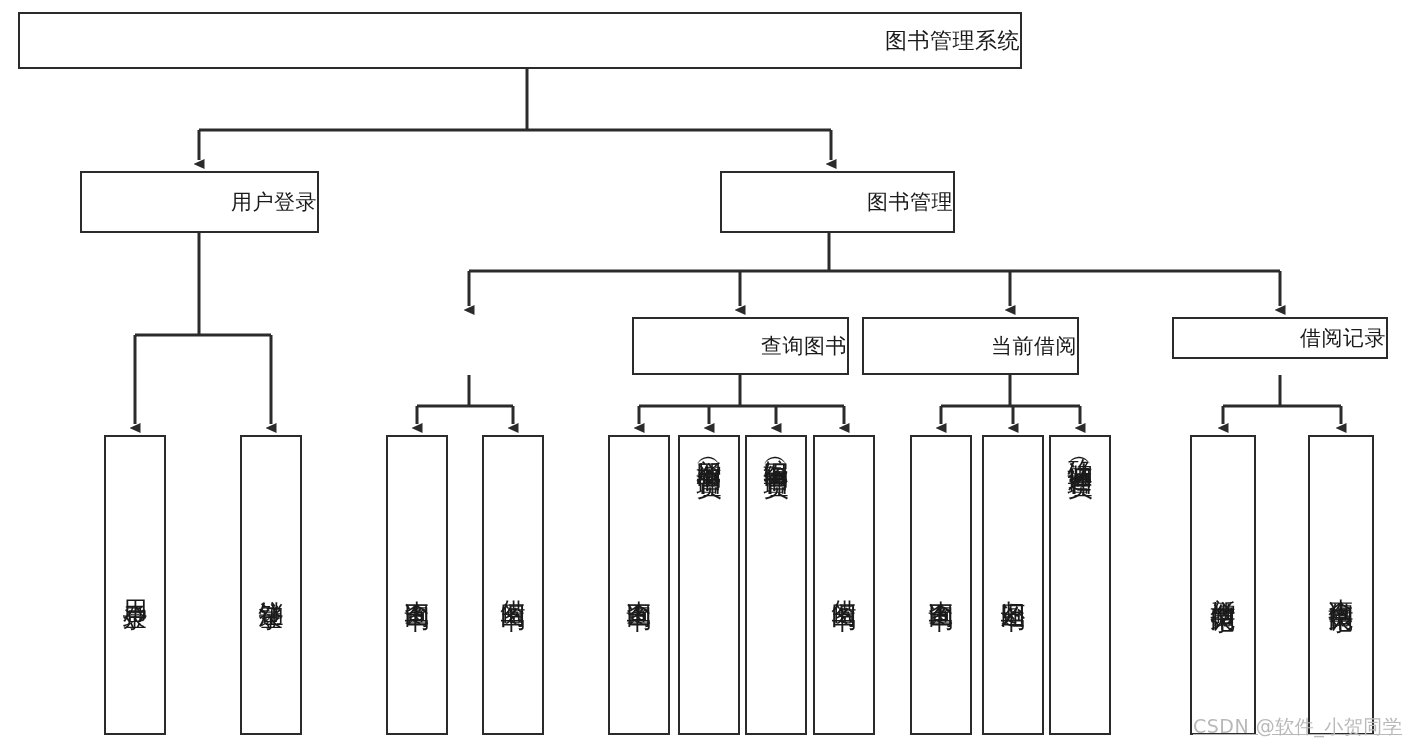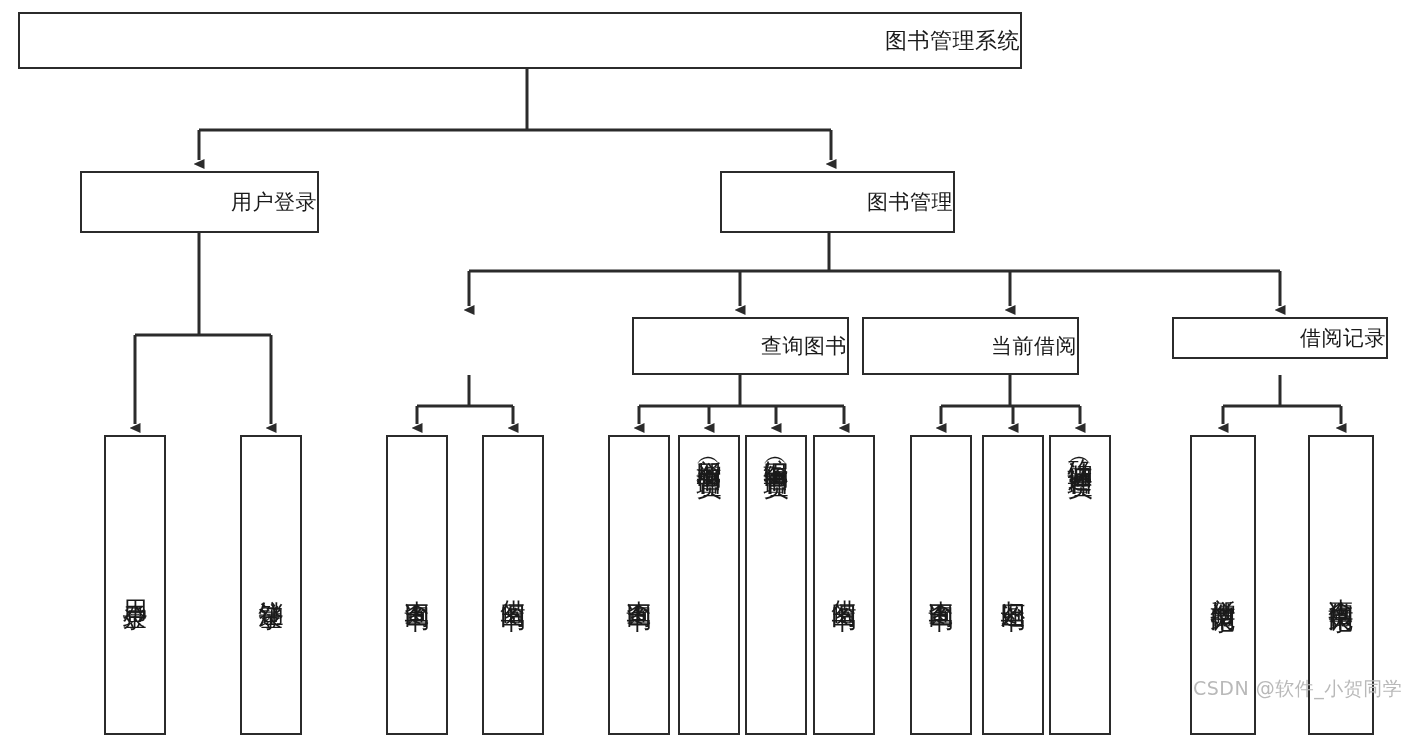--- a/index.html
+++ b/index.html
@@ -191,15 +191,15 @@
     <span class="lbl">确认归还（管理员）</span>
   </div>
 
   <div class="node leaf mid" style="left:1190px; top:435px; width:66px; height:300px;">
     <span class="lbl">新增借阅记录</span>
   </div>
   <div class="node leaf mid" style="left:1308px; top:435px; width:66px; height:300px;">
     <span class="lbl">查询借阅记录</span>
   </div>
 
-  <div class="watermark" style="left:1193px; top:676px;">CSDN @软件_小贺同学</div>
+  <div class="watermark" style="left:1193px; top:714px;text-decoration:underline;">CSDN @软件_小贺同学</div>
 
 </div>
 
 </body></html>

